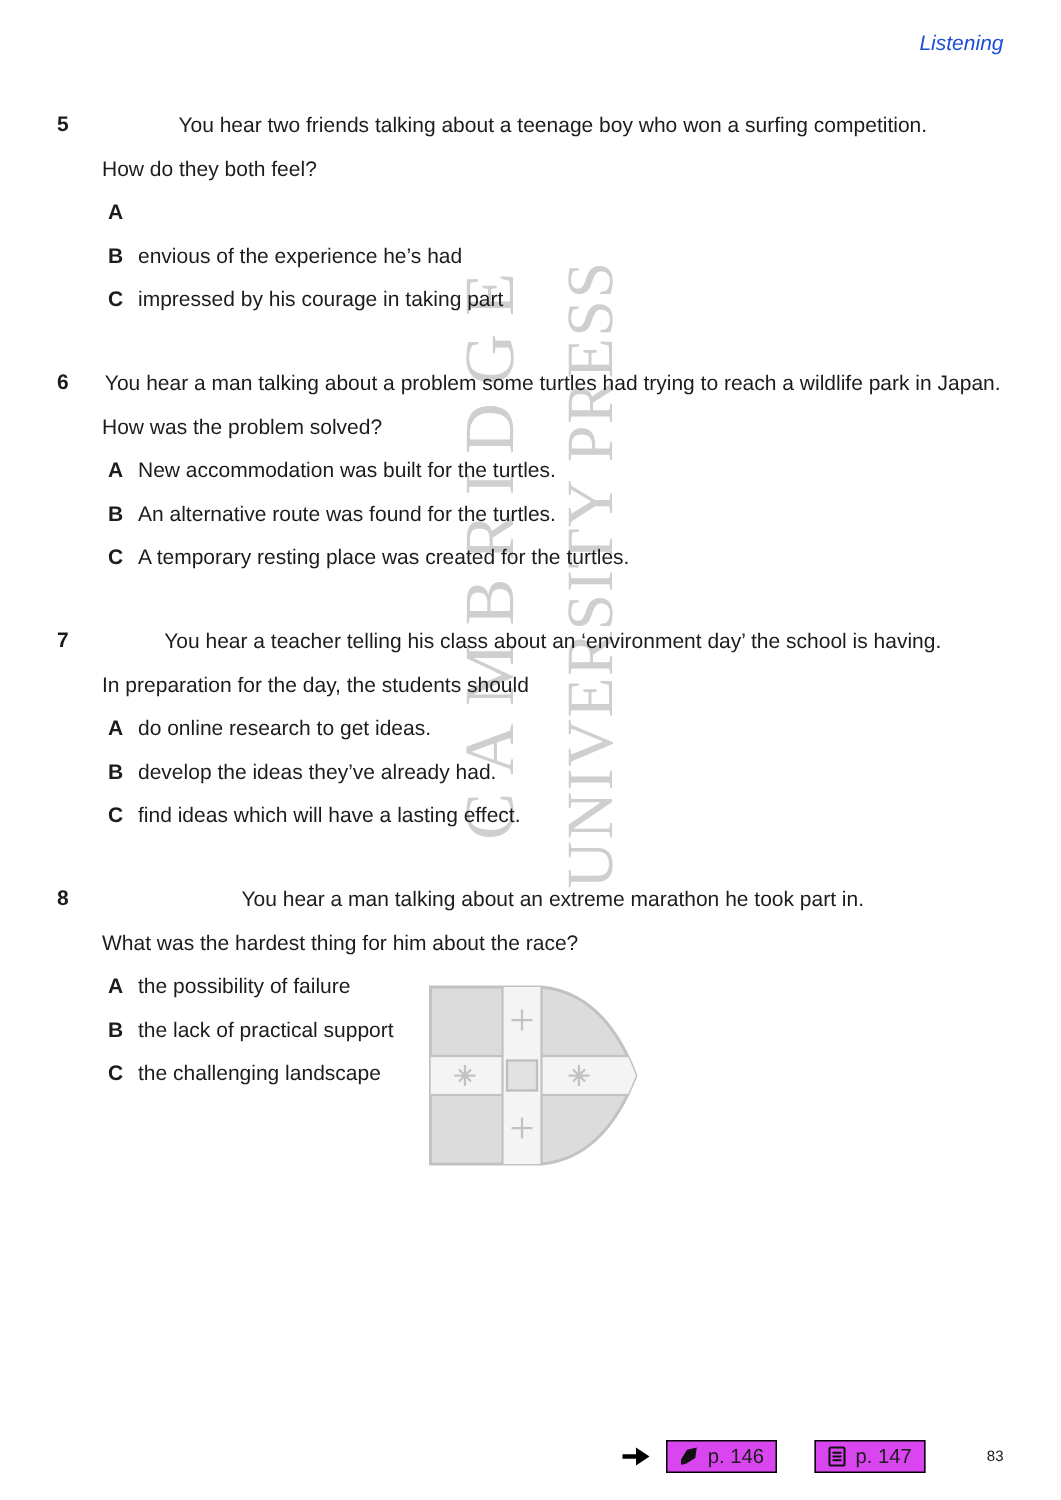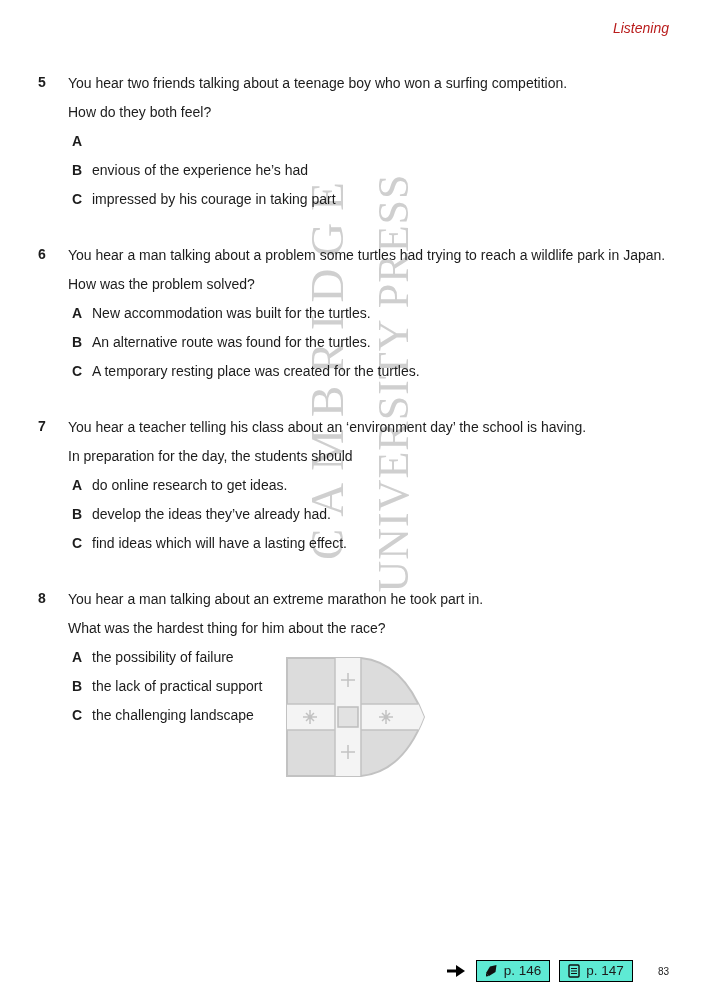--- a/index.html
+++ b/index.html
@@ -10,21 +10,21 @@
     background:#ffffff;
     font-family:"Liberation Sans", sans-serif;
     font-size:14px;
     color:#1c1c1c;
     overflow:hidden;
   }
 
   
   .section-header {
     position:absolute; top:20px; right:38px;
-    font-style:italic; font-size:14px; color:#b91c1c;
+    font-style:italic; font-size:14px; color:#1d4ed8;
   }
 
   
   .watermark { position:absolute; inset:0; z-index:0; pointer-events:none; }
   .wm-line {
     position:absolute;
     font-family:"Liberation Serif", serif;
     color:#c7c7c7;
     white-space:nowrap;
     text-align:center;
@@ -40,37 +40,37 @@
     font-size:44px; letter-spacing:1px;
     transform:rotate(-90deg);
   }
   .wm-shield { position:absolute; left:283px; top:652px; }
 
   
   .content { position:absolute; top:74px; left:38px; right:38px; z-index:1; }
   .question { display:flex; margin-bottom:38px; }
   .q-num { width:30px; font-weight:bold; flex:0 0 30px; }
   .q-body { flex:1; }
-  .q-prompt { margin:0 0 11px 0; line-height:18px; }
+  .q-prompt { margin:0 0 11px 0; line-height:18px;text-align:center; }
   .q-question { margin:0 0 11px 0; line-height:18px; }
   .option { display:flex; padding-left:4px; margin-top:11px; line-height:18px; }
   .opt-letter { width:20px; flex:0 0 20px; font-weight:bold; }
 
   
   .footer {
     position:absolute; right:38px; bottom:18px; z-index:1;
     display:flex; align-items:center;
   }
   .footer .arrow { display:inline-flex; margin-right:10px; }
   .refbox {
     display:inline-flex; align-items:center; gap:6px;
-    border:1.5px solid #000; background:#5eead4;
+    border:1.5px solid #000; background:#d946ef;
     padding:2px 8px 3px 8px;
     font-size:13.5px;
-    margin-right:9px;
+    margin-right:25px;
     cursor:pointer;
   }
   .page-number { margin-left:16px; font-size:10px; }
 </style>
 </head>
 <body>
 
 <div class="page">
 
   <div class="section-header">Listening</div>

